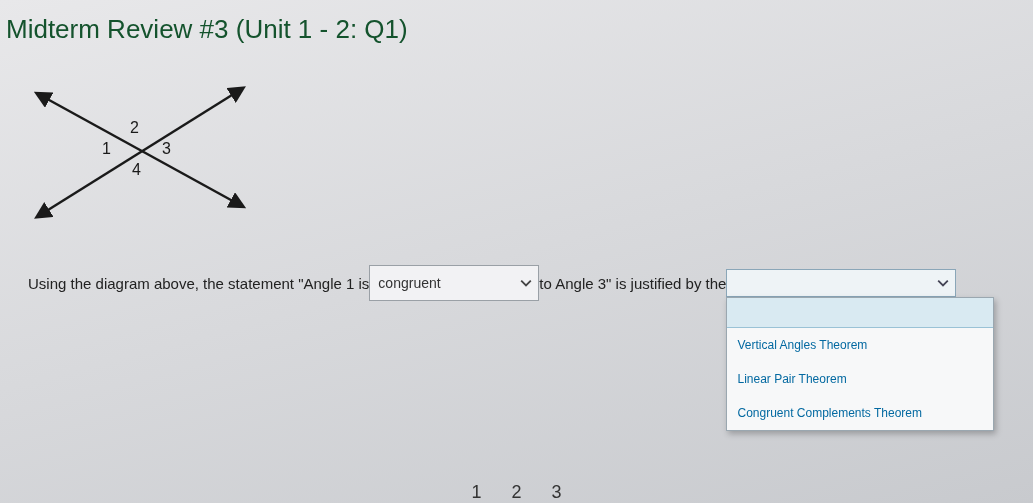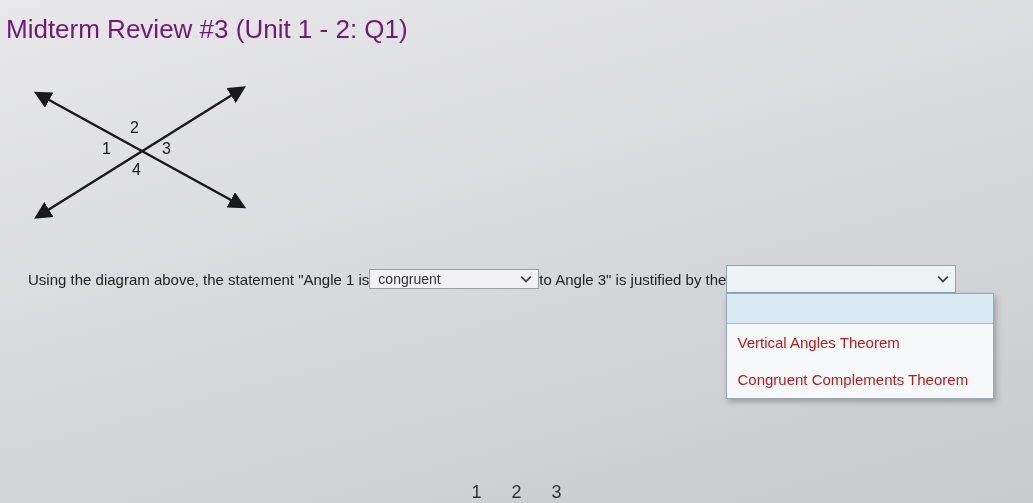--- a/index.html
+++ b/index.html
@@ -9,21 +9,21 @@
       background: linear-gradient(165deg, #e8e8ea 0%, #d8d9dc 50%, #c8cace 100%);
       font-family: Arial, Helvetica, sans-serif;
       color: #222;
       position: relative;
       overflow: hidden;
     }
     .page-title {
       font-size: 26px;
       font-weight: 400;
       padding: 14px 0 0 6px;
-      color: #701a75;
+      color: #14532d;
     }
     .diagram-area {
       position: relative;
       width: 220px;
       height: 160px;
       margin: 30px 0 0 30px;
     }
     .diagram-area svg { overflow: visible; }
     .angle-label {
       position: absolute;
@@ -40,21 +40,21 @@
       color: #222;
     }
     .select-closed {
       display: inline-flex;
       align-items: center;
       justify-content: space-between;
       background: #f2f2f4;
       border: 1px solid #9aa0a6;
       padding: 3px 6px 3px 8px;
       min-width: 170px;
-      height: 20px;
+      height: 36px;
       font-size: 14px;
       color: #333;
     }
     .select-closed .chev { margin-left: 10px; display: inline-flex; }
     .dropdown-wrap {
       position: relative;
       display: inline-block;
     }
     .select-open-trigger {
       display: inline-flex;
@@ -71,22 +71,22 @@
       top: 28px;
       left: 0;
       width: 268px;
       background: #f7f8f9;
       border: 1px solid #9aa7b0;
       box-shadow: 2px 3px 6px rgba(0,0,0,0.25);
       z-index: 10;
     }
     .dropdown-panel .opt {
       padding: 10px 10px;
-      font-size: 15px;
-      color: #b91c1c;
+      font-size: 12px;
+      color: #0369a1;
       border-bottom: 0;
       white-space: nowrap;
       cursor: pointer;
     }
     .dropdown-panel .opt-blank {
       height: 30px;
       background: #d9eaf2;
       border-bottom: 1px solid #9ac2d6;
     }
     .chev-svg { width: 12px; height: 12px; }
@@ -142,20 +142,21 @@
       <span></span>
       <span class="chev">
         <svg class="chev-svg" viewBox="0 0 10 10">
             <path d="M1 3 L5 7 L9 3" fill="none" stroke="#445" stroke-width="1.5"></path>
           </svg>
       </span>
     </span>
     <div class="dropdown-panel">
       <div class="opt opt-blank"></div>
       <div class="opt">Vertical Angles Theorem</div>
+      <div class="opt">Linear Pair Theorem</div>
       <div class="opt">Congruent Complements Theorem</div>
     </div>
   </span>
 </div>
 
 <div class="bottom-pager">
   <span>1</span>
   <span>2</span>
   <span>3</span>
 </div>

